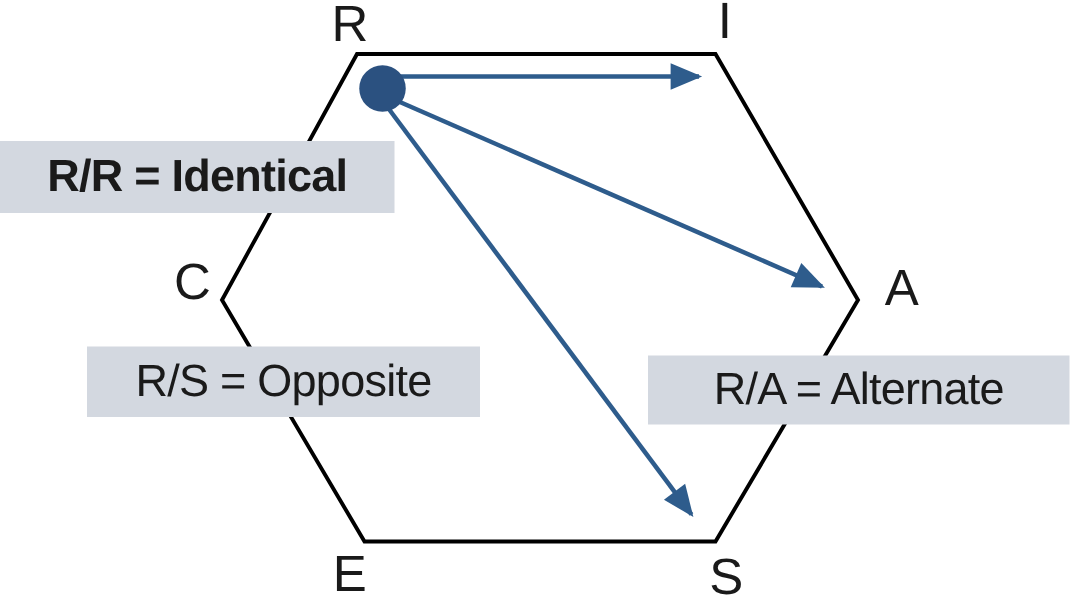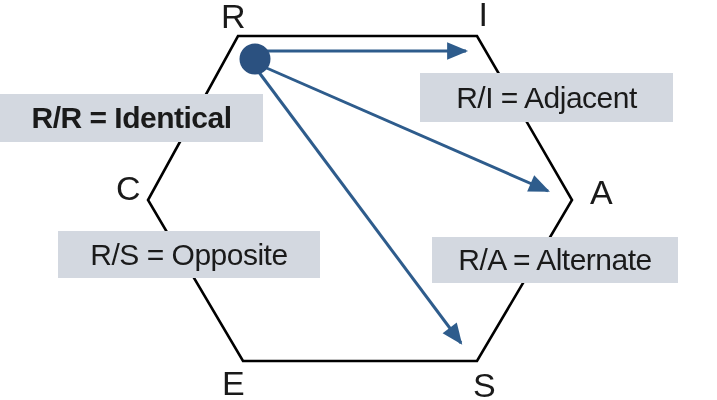--- a/index.html
+++ b/index.html
@@ -62,17 +62,16 @@
   </svg>
 
   <div class="vertex-letter" style="left: 233px; top: 16px;">R</div>
   <div class="vertex-letter" style="left: 483px; top: 14px;">I</div>
   <div class="vertex-letter" style="left: 601px; top: 192px;">A</div>
   <div class="vertex-letter" style="left: 484px; top: 385px;">S</div>
   <div class="vertex-letter" style="left: 233px; top: 383px;">E</div>
   <div class="vertex-letter" style="left: 128px; top: 188px;">C</div>
 
   <div class="relation-label" style="left: 0px; top: 94px; width: 263px; height: 48px; background: rgb(211, 216, 224); color: rgb(26, 26, 26); font-weight: bold;">R/R = Identical</div>
-  <div class="relation-label" style="left: 420px; top: 73px; width: 253px; height: 49px; background: rgb(211, 216, 224); color: rgb(26, 26, 26);">R/I = Adjacent</div>
   <div class="relation-label" style="left: 58px; top: 231px; width: 262px; height: 47px; background: rgb(211, 216, 224); color: rgb(26, 26, 26);">R/S = Opposite</div>
-  <div class="relation-label" style="left: 432px; top: 237px; width: 246px; height: 46px; background: rgb(211, 216, 224); color: rgb(26, 26, 26);">R/A = Alternate</div>
+  <div class="relation-label" style="left: 432px; top: 237px; width: 281px; height: 46px; background: rgb(211, 216, 224); color: rgb(26, 26, 26);">R/A = Alternate</div>
 
 </div>
 
 </body></html>

